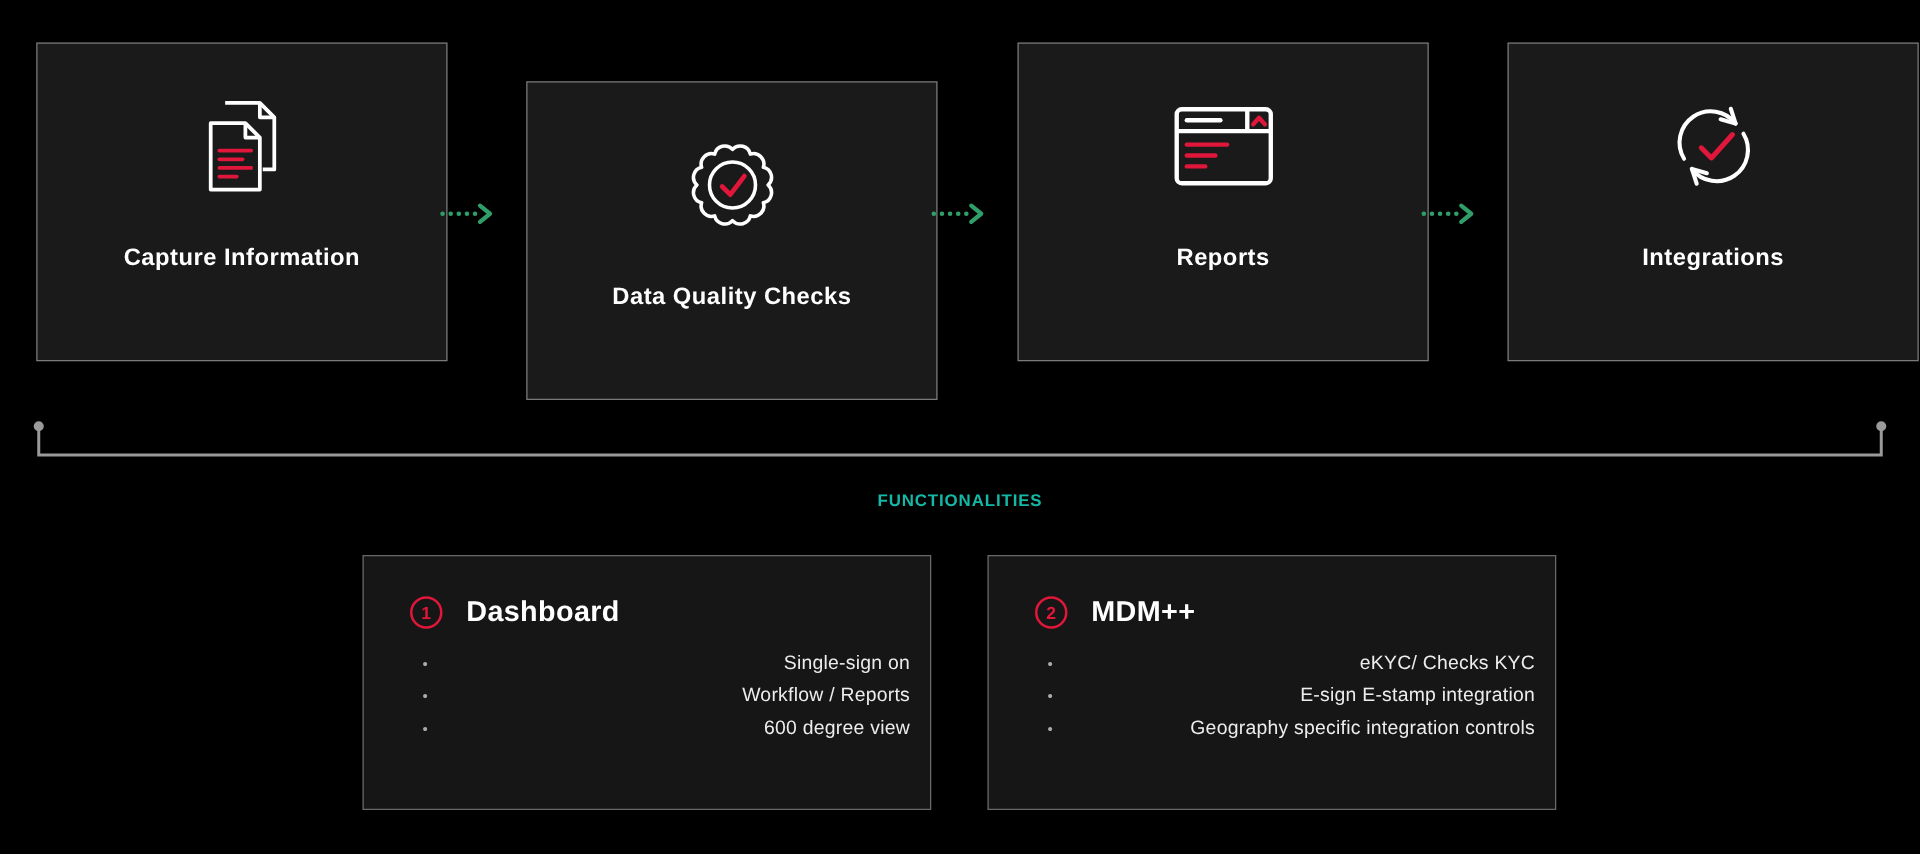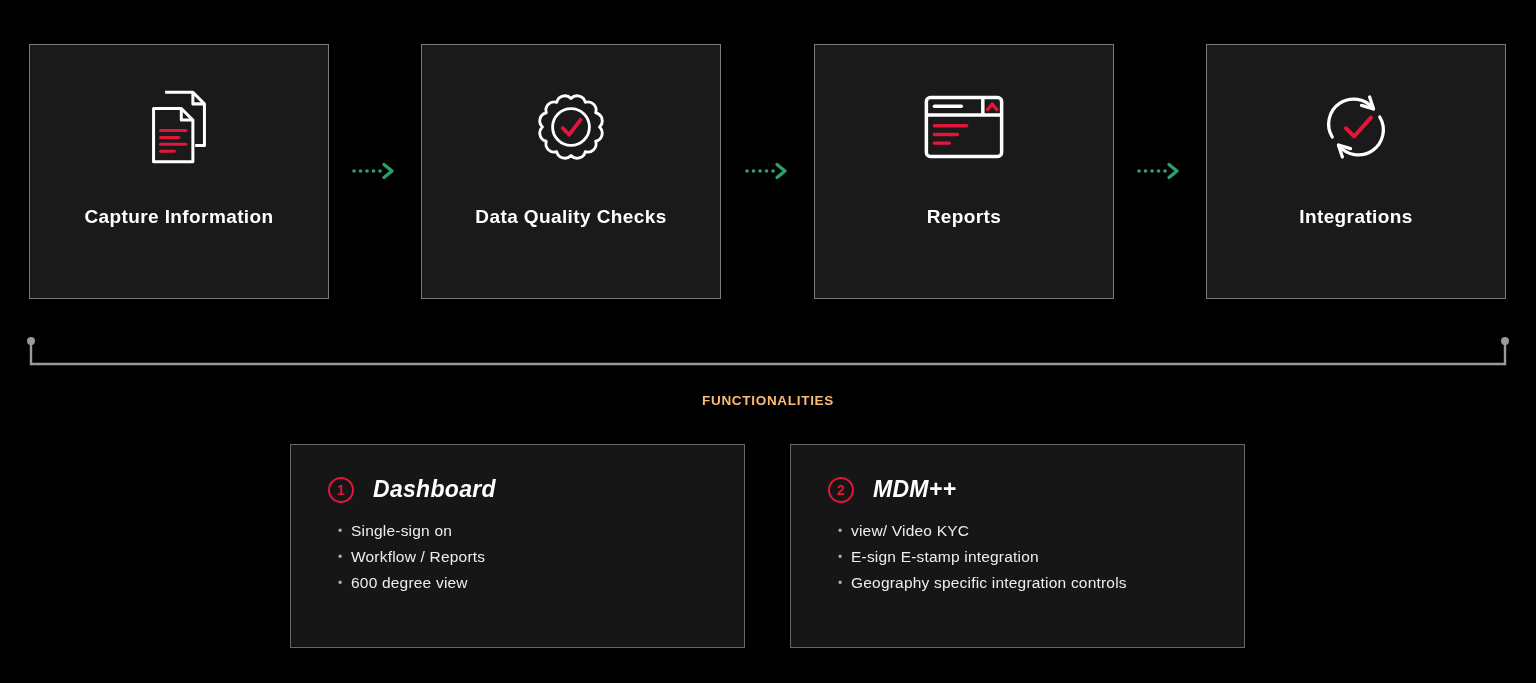--- a/index.html
+++ b/index.html
@@ -6,28 +6,28 @@
   body {
     width: 1536px; height: 683px;
     background: #000;
     font-family: "Liberation Sans", sans-serif;
     position: relative;
     overflow: hidden;
   }
 
   
   .step {
-    position: absolute; top: 44px;
-    width: 300px; height: 255px;
+    position: absolute; top: 34px;
+    width: 329px; height: 255px;
     background: #1a1a1a;
     border: 1px solid #7a7a7a;
     box-sizing: border-box;
   }
   .step.s0 { left: 29px; }
-  .step.s1 { left: 421px; }
+  .step.s1 { left: 421px; margin-top: 31px; }
   .step.s2 { left: 814px; }
   .step.s3 { left: 1206px; }
   .step .icon-wrap {
     position: absolute; top: 38px; left: 0; right: 0; height: 88px;
     display: flex; align-items: center; justify-content: center;
   }
   .step .step-label {
     position: absolute; top: 161px; left: 0; right: 0;
     text-align: center;
     color: #ffffff; font-size: 19px; font-weight: 700; letter-spacing: 0.4px;
@@ -39,21 +39,21 @@
   .flow-arrow.a1 { left: 744px; }
   .flow-arrow.a2 { left: 1136px; }
 
   
   .bracket { position: absolute; left: 26px; top: 335px; }
 
   
   .section-title {
     position: absolute; top: 393px; left: 0; right: 0;
     text-align: center;
-    color: #fdba74; font-size: 13.5px; font-weight: 800; letter-spacing: 0.7px;
+    color: #14b8a6; font-size: 13.5px; font-weight: 800; letter-spacing: 0.7px;
   }
 
   
   .card {
     position: absolute; top: 444px; height: 204px; width: 455px;
     background: #161616;
     border: 1px solid #686868;
     box-sizing: border-box;
   }
   .card.c0 { left: 290px; }
@@ -63,24 +63,24 @@
     margin: 31px 0 0 37px;
   }
   .num-badge {
     width: 26px; height: 26px; border-radius: 50%;
     border: 2px solid #e0173a; color: #e0173a;
     font-size: 14px; font-weight: 700;
     display: flex; align-items: center; justify-content: center;
     flex: 0 0 auto; box-sizing: border-box;
   }
   .card-title {
-    color: #ffffff; font-size: 23px; font-weight: 700; letter-spacing: 0.3px; font-style: italic;
+    color: #ffffff; font-size: 23px; font-weight: 700; letter-spacing: 0.3px;
   }
   .card-list {
-    list-style: none; margin: 15px 4px 0 47px; padding: 0;
+    list-style: none; margin: 15px 16px 0 47px; padding: 0; text-align: right;
   }
   .card-list li {
     position: relative;
     color: #ededed; font-size: 15.5px; line-height: 26px;
     padding-left: 13px; letter-spacing: 0.2px;
   }
   .card-list li::before {
     content: "\2022";
     position: absolute; left: 0; top: 0;
     color: #aaaaaa; font-size: 12px;
@@ -189,17 +189,17 @@
     <li>600 degree view</li>
   </ul>
 </div>
 
 <div class="card c1">
   <div class="card-header">
     <div class="num-badge">2</div>
     <div class="card-title">MDM++</div>
   </div>
   <ul class="card-list">
-    <li>view/ Video KYC</li>
+    <li>eKYC/ Checks KYC</li>
     <li>E-sign E-stamp integration</li>
     <li>Geography specific integration controls</li>
   </ul>
 </div>
 
 </body></html>

